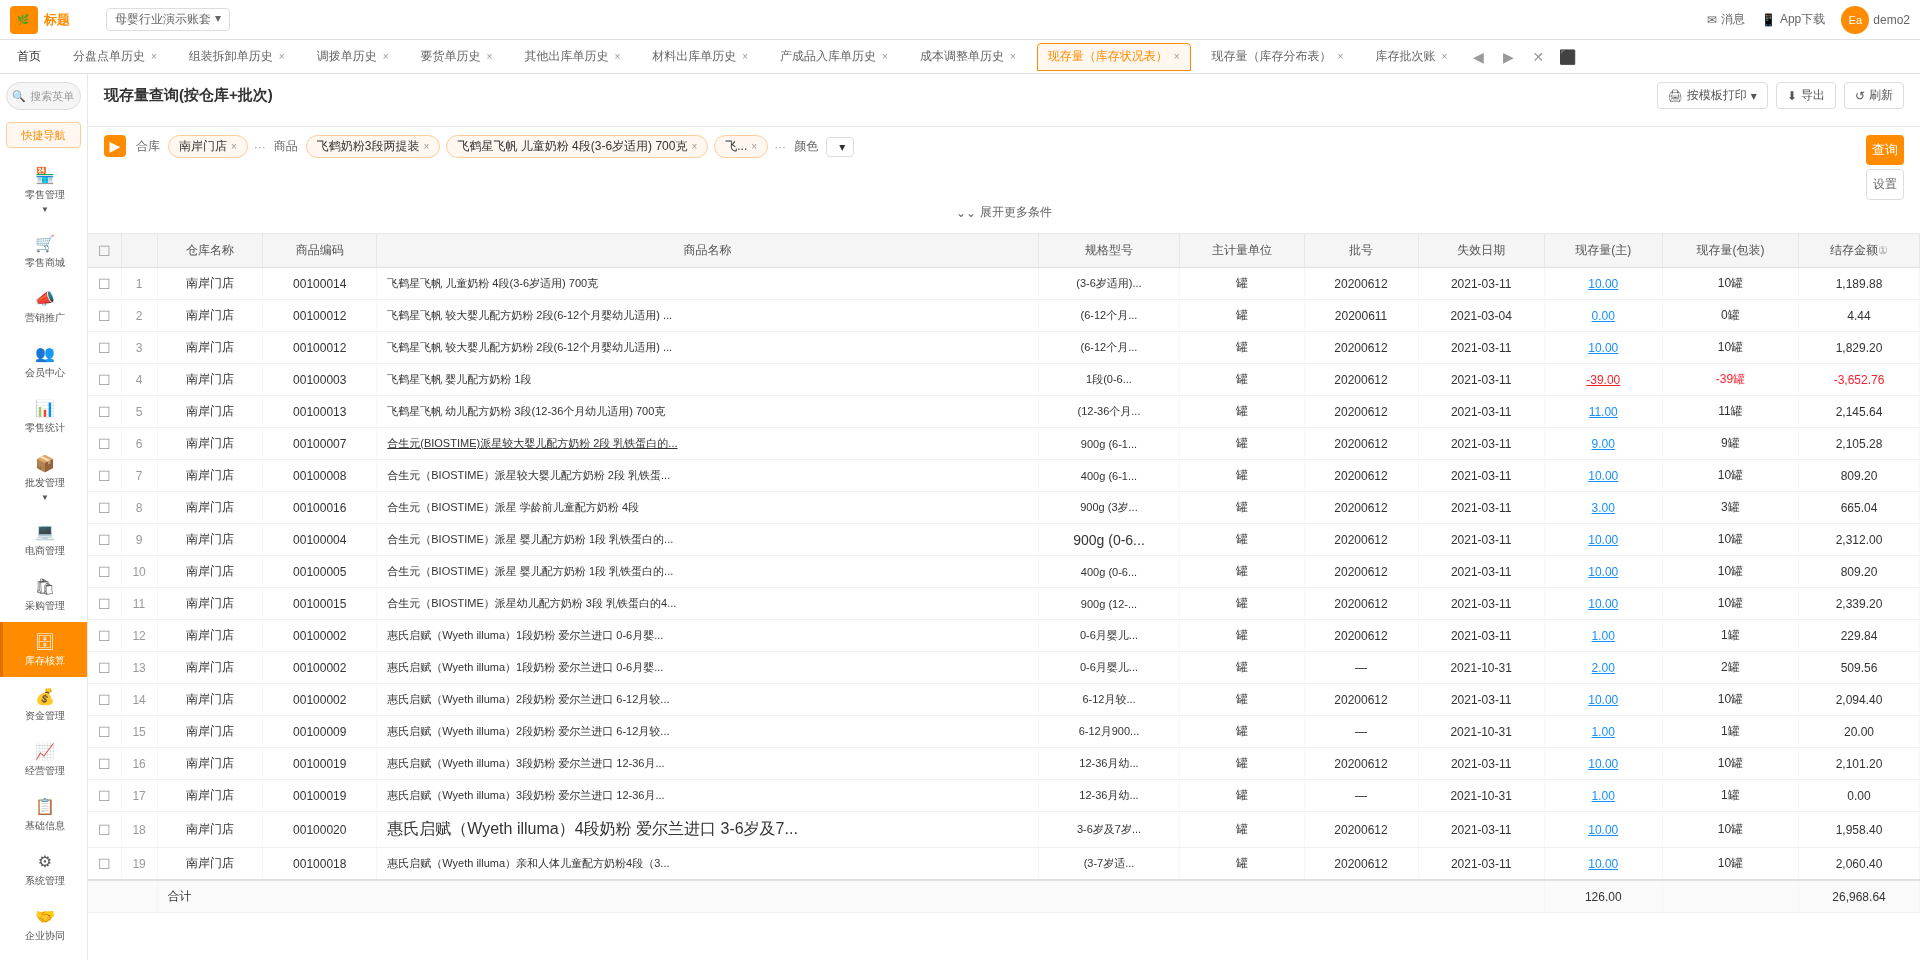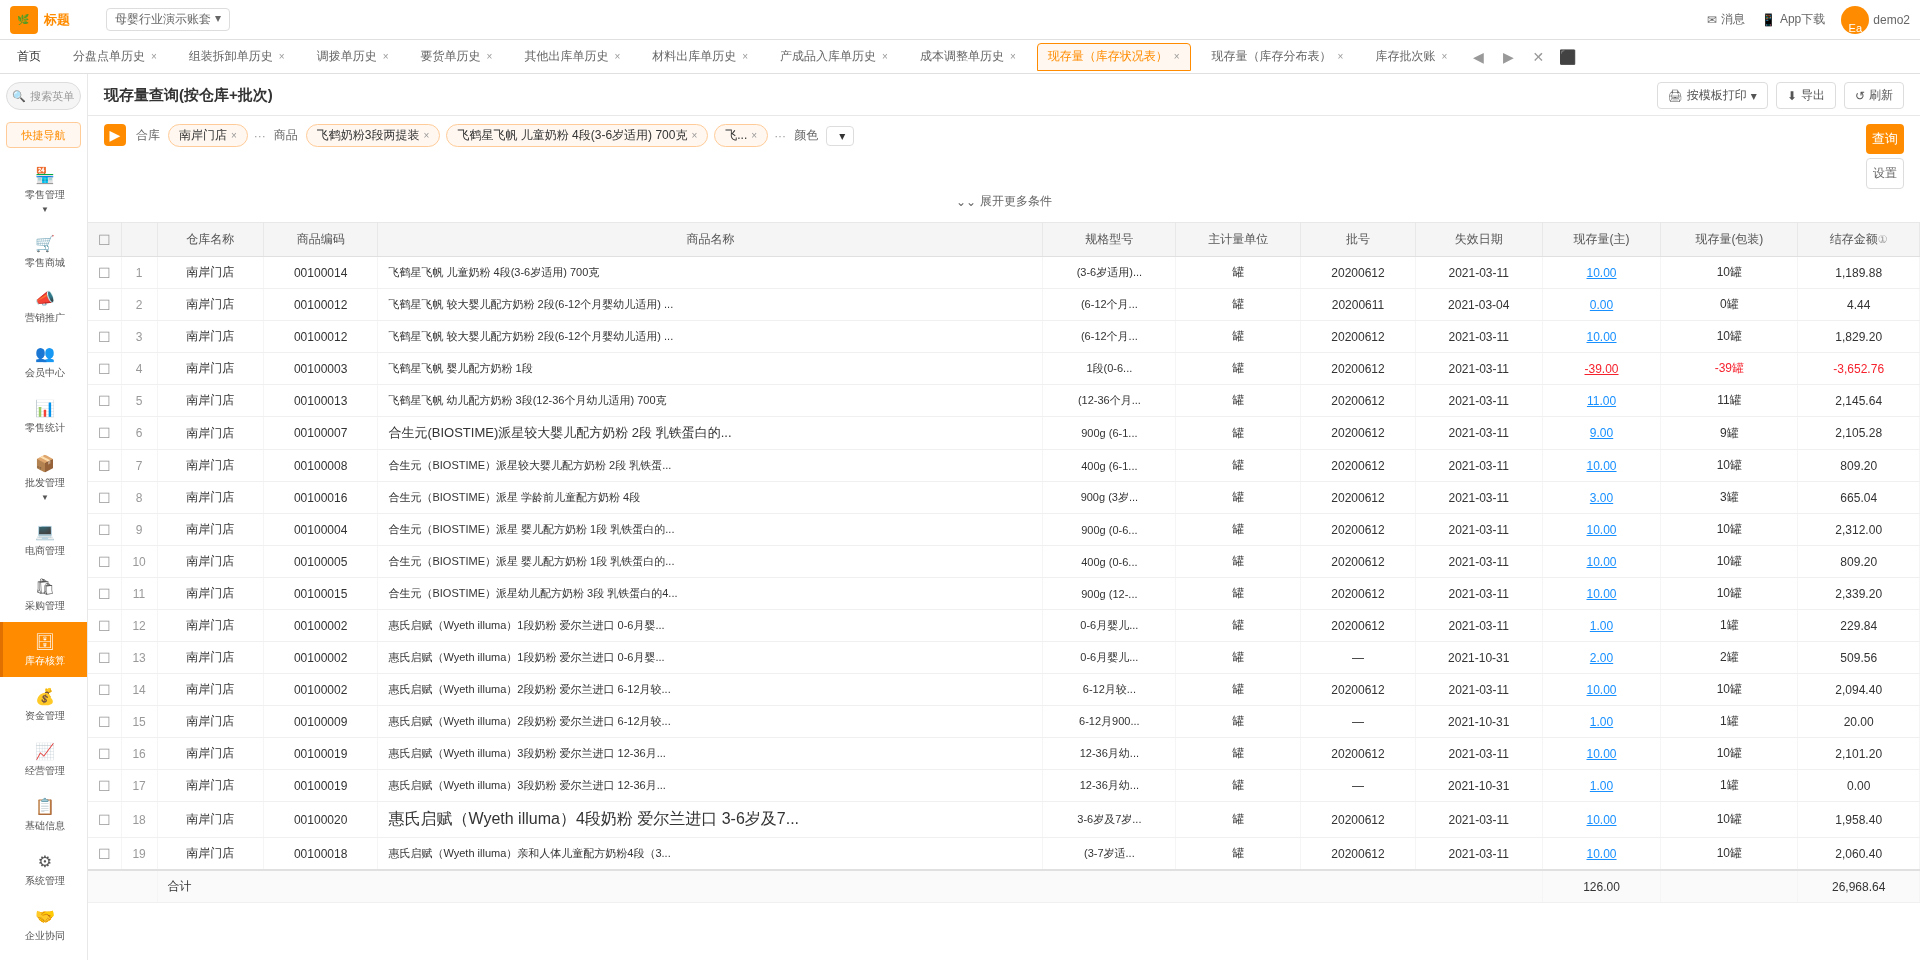--- a/index.html
+++ b/index.html
@@ -8,21 +8,21 @@
     
     .top-bar {
       display: flex; align-items: center; background: #fff; height: 40px;
       border-bottom: 1px solid #e0e0e0; padding: 0 10px; gap: 16px;
     }
     .logo-area { display: flex; align-items: center; gap: 6px; color: #ff8c00; font-weight: bold; font-size: 13px; min-width: 80px; }
     .logo-icon { width: 28px; height: 28px; background: #ff8c00; border-radius: 4px; display: flex; align-items: center; justify-content: center; color: #fff; font-size: 10px; }
     .workspace-select { display: flex; align-items: flex-start; gap: 4px; color: #666; font-size: 12px; cursor: pointer; border: 1px solid #ddd; border-radius: 4px; padding: 2px 8px; }
     .top-right { margin-left: auto; display: flex; align-items: center; gap: 16px; }
     .top-right-item { display: flex; align-items: center; gap: 4px; color: #666; font-size: 12px; cursor: pointer; }
-    .avatar { width: 28px; height: 28px; border-radius: 50%; background: #ff8c00; display: flex; align-items: flex-end; justify-content: center; color: #fff; font-size: 11px; }
+    .avatar { width: 28px; height: 28px; border-radius: 50%; background: #ff8c00; display: flex; align-items: center; justify-content: center; color: #fff; font-size: 11px; }
 
     
     .tab-bar {
       display: flex; align-items: center; background: #fff; height: 34px;
       border-bottom: 1px solid #e0e0e0; padding: 0 6px; overflow: hidden; gap: 10px;
     }
     .tab { display: flex; align-items: center; gap: 4px; padding: 0 10px; height: 28px; border-radius: 4px 4px 0 0;
       font-size: 12px; color: #666; cursor: pointer; white-space: nowrap; border: 1px solid transparent; }
     .tab.active { background: #fff7f0; border-color: #ff8c00; color: #ff8c00; font-weight: 500; }
     .tab.home { color: #333; }
@@ -41,21 +41,21 @@
     .sidebar-item { display: flex; flex-direction: column; align-items: center; padding: 10px 4px; cursor: pointer; color: #555; font-size: 11px; gap: 4px; border-left: 3px solid transparent; }
     .sidebar-item.active { background: #ff8c00; color: #fff; border-left-color: #e07000; }
     .sidebar-item .s-icon { font-size: 16px; }
     .sidebar-item .s-label { font-size: 10px; text-align: center; line-height: 1.2; }
     .sidebar-item .arrow { font-size: 8px; }
 
     
     .content-area { flex: 1; display: flex; flex-direction: column; overflow: hidden; }
 
     
-    .page-header { background: #fff; padding: 8px 16px 6px; border-bottom: 1px solid #e8e8e8; display: flex; align-items: center; justify-content: space-between; }
+    .page-header { background: #fff; padding: 8px 16px 17px; border-bottom: 1px solid #e8e8e8; display: flex; align-items: center; justify-content: space-between; }
     .header-actions { display: flex; align-items: center; gap: 8px; }
     .btn-template { display: flex; align-items: center; gap: 4px; padding: 4px 10px; border: 1px solid #ddd; border-radius: 4px; background: #fff; color: #555; font-size: 12px; cursor: pointer; }
     .btn-export { display: flex; align-items: center; gap: 4px; padding: 4px 10px; border: 1px solid #ddd; border-radius: 4px; background: #fff; color: #555; font-size: 12px; cursor: pointer; }
     .btn-refresh { display: flex; align-items: center; gap: 4px; padding: 4px 10px; border: 1px solid #ddd; border-radius: 4px; background: #fff; color: #555; font-size: 12px; cursor: pointer; }
 
     
     .filter-area { background: #fff; padding: 8px 16px; border-bottom: 1px solid #e8e8e8; }
     .filter-expand-btn { display: flex; align-items: center; justify-content: center; width: 22px; height: 22px; background: #ff8c00; border-radius: 4px; color: #fff; font-size: 14px; cursor: pointer; flex-shrink: 0; }
     .filter-label { color: #666; font-size: 12px; white-space: nowrap; }
     .filter-tag-group { display: flex; align-items: center; gap: 6px; flex-wrap: wrap; }
@@ -414,21 +414,21 @@
       <td>2021-03-11</td>
       <td class="td-link">11.00</td>
       <td class="">11罐</td>
       <td class="">2,145.64</td>
     </tr>
             <tr>
       <td class="checkbox-col"><span class="check-icon">☐</span></td>
       <td class="row-num">6</td>
       <td>南岸门店</td>
       <td>00100007</td>
-      <td class="td-left" style="font-size:13px;">合生元(BIOSTIME)派星较大婴儿配方奶粉 2段 乳铁蛋白的...</td>
+      <td class="td-left" style="font-size:11px;text-decoration:underline;">合生元(BIOSTIME)派星较大婴儿配方奶粉 2段 乳铁蛋白的...</td>
       <td style="font-size:11px;">900g (6-1...</td>
       <td>罐</td>
       <td>20200612</td>
       <td>2021-03-11</td>
       <td class="td-link">9.00</td>
       <td class="">9罐</td>
       <td class="">2,105.28</td>
     </tr>
             <tr>
       <td class="checkbox-col"><span class="check-icon">☐</span></td>
@@ -457,21 +457,21 @@
       <td class="td-link">3.00</td>
       <td class="">3罐</td>
       <td class="">665.04</td>
     </tr>
             <tr>
       <td class="checkbox-col"><span class="check-icon">☐</span></td>
       <td class="row-num">9</td>
       <td>南岸门店</td>
       <td>00100004</td>
       <td class="td-left" style="font-size:11px;">合生元（BIOSTIME）派星 婴儿配方奶粉 1段 乳铁蛋白的...</td>
-      <td style="font-size:11px;margin-top:22px;">900g (0-6...</td>
+      <td style="font-size:14px;margin-top:22px;">900g (0-6...</td>
       <td>罐</td>
       <td>20200612</td>
       <td>2021-03-11</td>
       <td class="td-link">10.00</td>
       <td class="">10罐</td>
       <td class="">2,312.00</td>
     </tr>
             <tr>
       <td class="checkbox-col"><span class="check-icon">☐</span></td>
       <td class="row-num">10</td>

